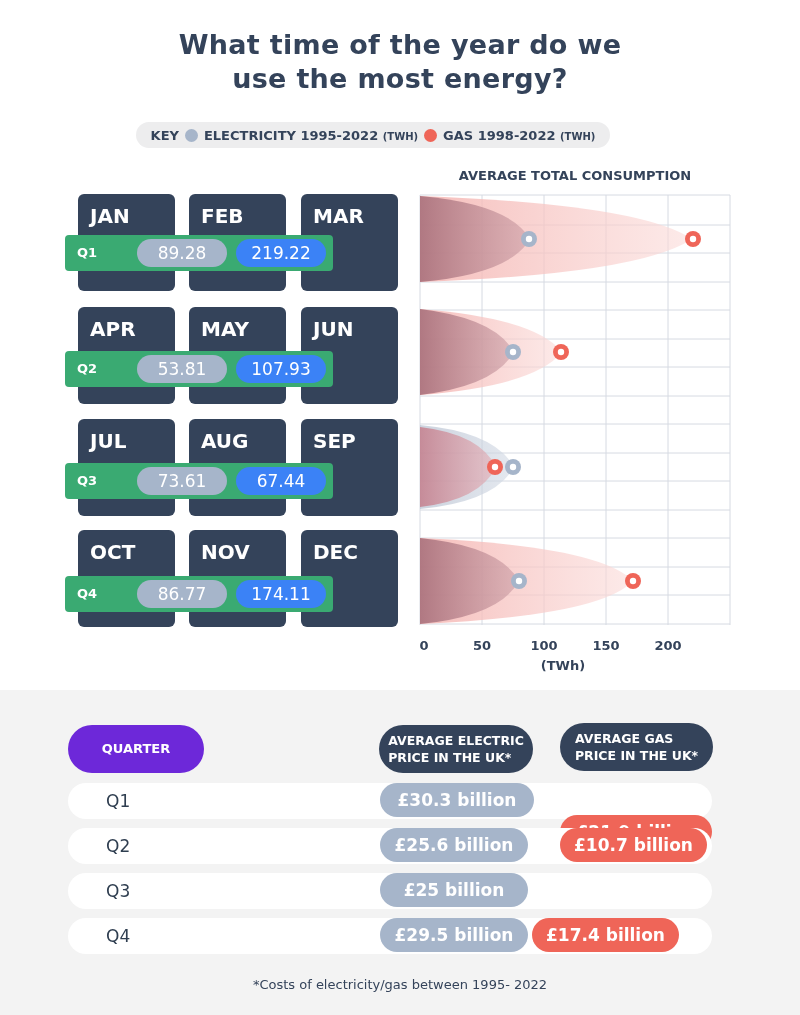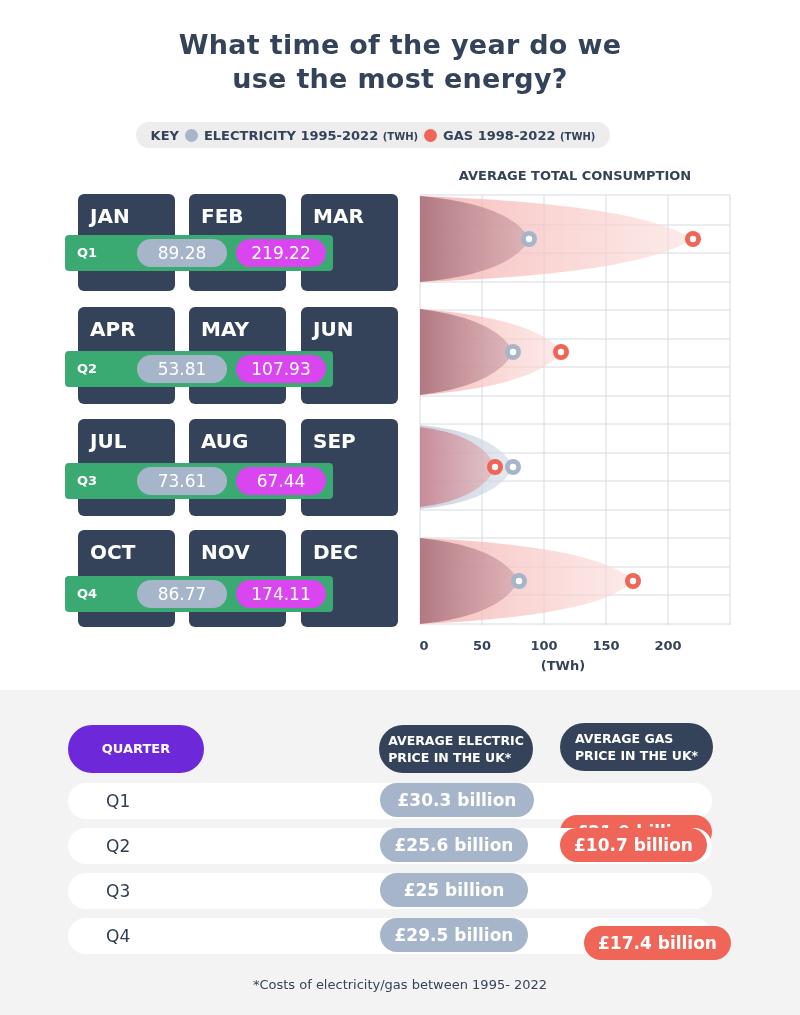--- a/index.html
+++ b/index.html
@@ -9,21 +9,21 @@
     .key { position: absolute; left: 136px; top: 122px; width: 474px; height: 26px; background: #ededee; border-radius: 13px; display: flex; align-items: center; justify-content: center; gap: 6px; font-size: 13px; font-weight: bold; color: #34435a; }
     .key .dot { width: 13px; height: 13px; border-radius: 50%; display: inline-block; }
     .key .small { font-size: 10px; }
     .months { position: absolute; left: 0; top: 0; }
     .month { position: absolute; width: 97px; height: 97px; background: #34435a; border-radius: 6px; }
     .month span { position: absolute; left: 12px; top: 10px; color: #ffffff; font-size: 20px; font-weight: bold; }
     .qbar { position: absolute; left: 65px; width: 268px; height: 36px; background: #3aaa72; border-radius: 4px; }
     .qbar .qlabel { position: absolute; left: 12px; top: 10px; color: #ffffff; font-size: 13px; font-weight: bold; }
     .pill { position: absolute; top: 4px; height: 28px; border-radius: 14px; color: #ffffff; font-size: 17px; font-weight: normal; text-align: center; line-height: 28px; }
     .pill.elec { left: 72px; width: 90px; background: #a6b5ca; }
-    .pill.gas { left: 171px; width: 90px; background: #d946ef; }
+    .pill.gas { left: 171px; width: 90px; background: #3b82f6; }
     .chart-title { position: absolute; left: 420px; top: 168px; width: 310px; text-align: center; font-size: 13px; font-weight: bold; color: #34435a; }
     .chart-svg { position: absolute; left: 0; top: 0; }
     .bottom { position: absolute; left: 0; top: 690px; width: 800px; height: 325px; background: #f3f3f3; }
     .qhead { position: absolute; left: 68px; top: 725px; width: 136px; height: 48px; background: #6d28d9; border-radius: 24px; color: #ffffff; font-size: 13px; font-weight: bold; text-align: center; line-height: 48px; }
     .colhead { position: absolute; top: 725px; height: 48px; background: #34435a; border-radius: 24px; color: #ffffff; font-size: 12.5px; font-weight: bold; text-align: left; line-height: 17px; display: flex; align-items: center; justify-content: center; }
     .row { position: absolute; left: 68px; width: 644px; height: 36px; background: #ffffff; border-radius: 18px; }
     .row .rq { position: absolute; left: 38px; top: 8px; font-size: 17px; color: #2f3e50; }
     .price { position: absolute; top: 0; height: 34px; border-radius: 17px; color: #ffffff; font-size: 17px; font-weight: bold; text-align: center; line-height: 34px; }
     .price.elec { background: #a6b5ca; }
     .price.gas { background: #ef6558; }
@@ -229,17 +229,17 @@
     <span class="price elec" style="left:312px;width:148px;">£25.6 billion</span>
     <span class="price gas" style="left:492px;width:147px;">£10.7 billion</span>
   </div>
   <div class="row" style="top:873px">
     <span class="rq">Q3</span>
     <span class="price elec" style="left:312px;width:148px;">£25 billion</span>
   </div>
   <div class="row" style="top:918px">
     <span class="rq">Q4</span>
     <span class="price elec" style="left:312px;width:148px;">£29.5 billion</span>
-    <span class="price gas" style="left:516px;width:147px;margin-top:8px;">£17.4 billion</span>
+    <span class="price gas" style="left:464px;width:147px;">£17.4 billion</span>
   </div>
 
   <div class="footnote">*Costs of electricity/gas between 1995- 2022</div>
 </div>
 
 </body></html>

